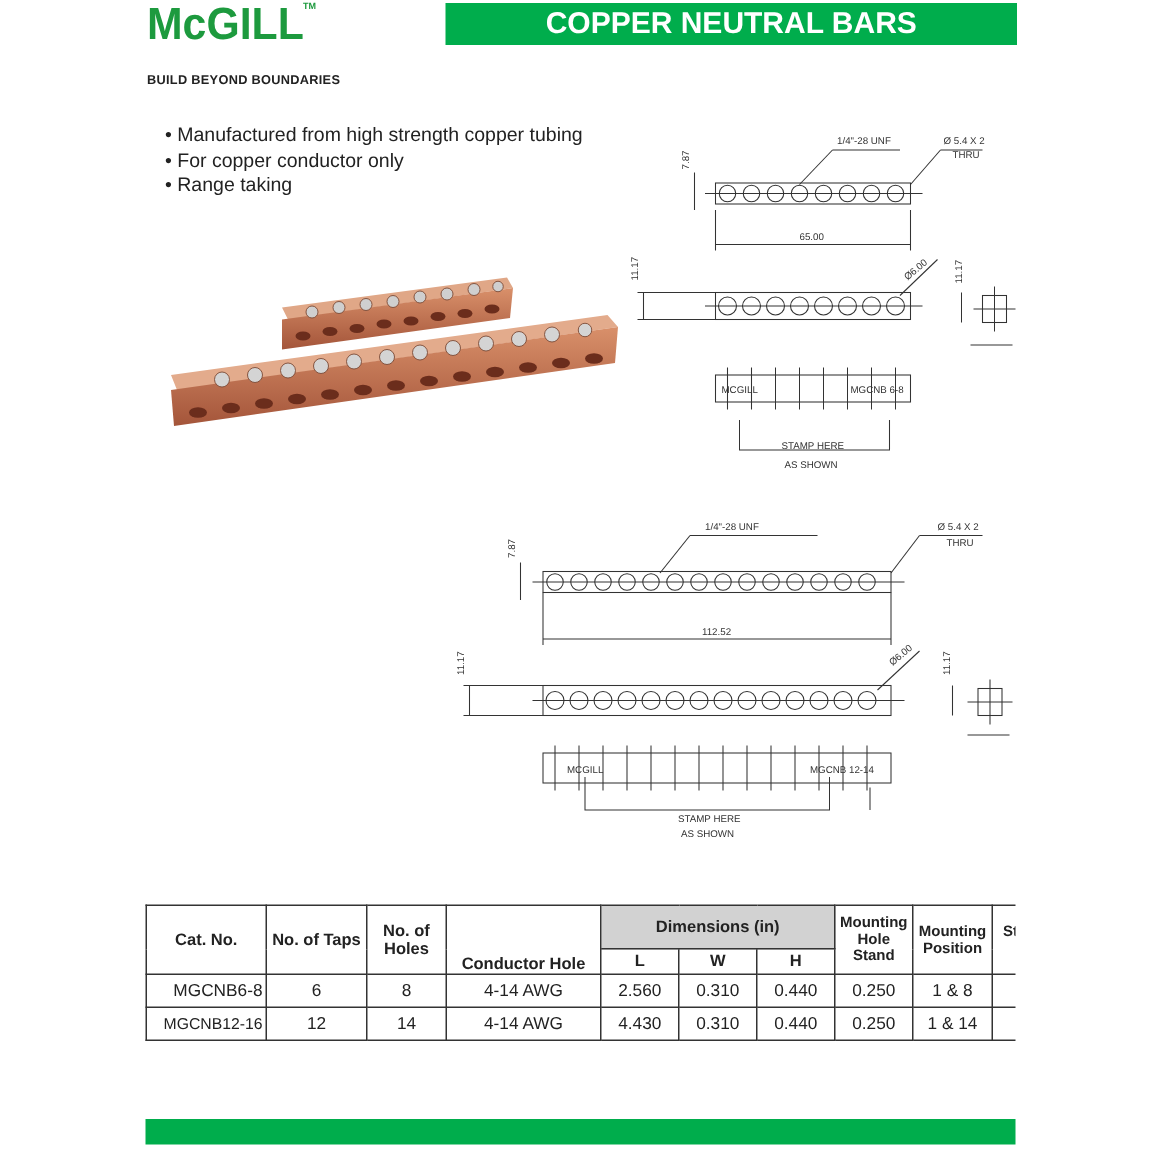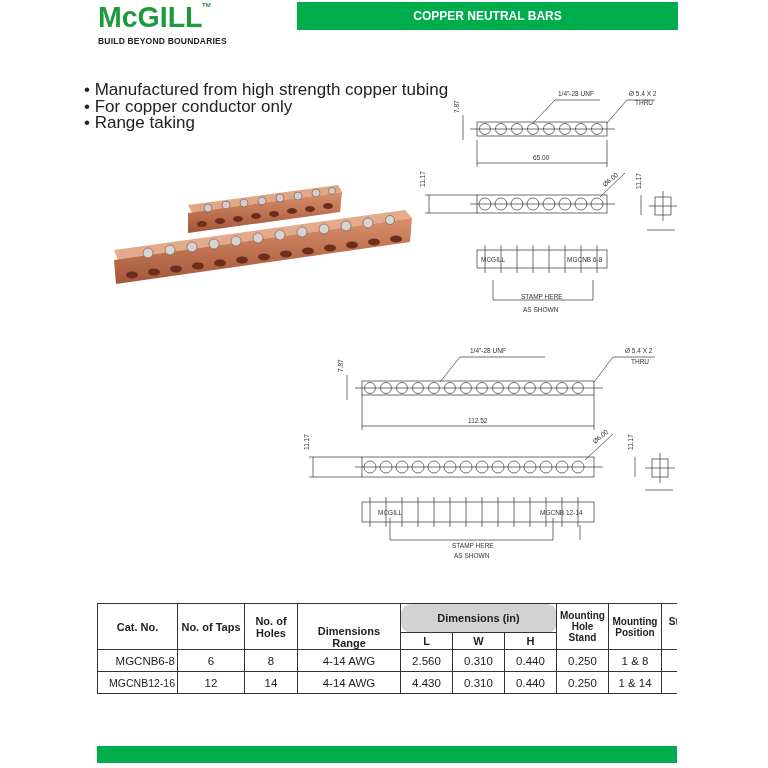--- a/index.html
+++ b/index.html
@@ -1,32 +1,32 @@
 <!DOCTYPE html>
 <html><head>
 <meta charset="utf-8">
 <style>
   html, body { margin:0; padding:0; background:#fff; }
   body { width:768px; height:768px; position:relative; overflow:hidden; font-family:"Liberation Sans", sans-serif; color:#222; }
   .abs { position:absolute; }
   .logo { left:98px; top:2px; }
   .logo-main { font-family:"Liberation Sans", sans-serif; font-weight:bold; font-size:30px; color:#1d9a3e; letter-spacing:0px; line-height:30px; transform:scaleX(0.95); transform-origin:left; }
   .logo-tm { position:absolute; left:104px; top:0px; font-size:6px; color:#1d9a3e; font-weight:bold; }
-  .logo-tag { font-size:8.5px; font-weight:bold; color:#222; letter-spacing:0.2px; margin-top:4px; }
-  .title-bar { left:297px; top:2px; width:381px; height:28px; background:#00ad4c; color:#fff; font-weight:bold; font-size:12px; display:flex; align-items:center; justify-content:center; }
-  .bullets { left:84px; top:82px; font-size:17px; line-height:16.5px; color:#222; }
+  .logo-tag { font-size:8.5px; font-weight:bold; color:#222; letter-spacing:0.2px; margin-top:16px; }
+  .title-bar { left:297px; top:2px; width:381px; height:28px; background:#00ad4c; color:#fff; font-weight:bold; font-size:20px; display:flex; align-items:center; justify-content:center; }
+  .bullets { left:110px; top:82px; font-size:13px; line-height:16.5px; color:#222; }
   .bullets div::before { content:"\2022\00a0"; }
   .photo { left:100px; top:180px; }
   .drawing { font-size:6.5px; color:#333; }
   table.spec { position:absolute; left:97px; top:603px; border-collapse:collapse; font-size:11.5px; }
   table.spec td { border:1px solid #333; text-align:center; padding:0 2px; height:21px; }
   table.spec tr.h1 td { height:28px; }
   table.spec tr.h2 td { height:16px; }
   table.spec .hdr { font-weight:bold; font-size:11px; }
-  table.spec .gray { background:#d2d2d2;border-radius:10px; }
+  table.spec .gray { background:#d2d2d2; }
   table.spec .left { text-align:right; }
   .clip { position:absolute; left:677px; top:600px; width:91px; height:100px; background:#fff; }
   .footer-bar { left:97px; top:746px; width:580px; height:17px; background:#00ad4c; }
 </style>
 </head>
 <body>
 
 <div class="abs logo">
   <div class="logo-main">McGILL</div>
   <span class="logo-tm">TM</span>
@@ -268,21 +268,21 @@
     <text x="159" y="218">AS SHOWN</text>
   </g>
 </svg>
 
 <table class="spec">
   <tbody>
       <tr class="h1">
     <td class="hdr" rowspan="2" style="width:75px">Cat. No.</td>
     <td class="hdr" rowspan="2" style="width:62px">No. of Taps</td>
     <td class="hdr" rowspan="2" style="width:48px">No. of Holes</td>
-    <td class="hdr" rowspan="2" style="width:98px;vertical-align:bottom">Dimensions Range</td>
+    <td class="hdr" rowspan="2" style="width:98px;vertical-align:bottom">Conductor Hole</td>
     <td class="hdr gray" colspan="3" style="vertical-align:middle">Dimensions (in)</td>
     <td class="hdr" rowspan="2" style="width:47px;font-size:10px">Mounting Hole Stand</td>
     <td class="hdr" rowspan="2" style="width:48px;font-size:10px">Mounting Position</td>
     <td class="hdr" rowspan="2" style="width:40px;font-size:10px">Stand. Pk</td>
   </tr>
   <tr class="h2">
     <td class="hdr" style="width:47px">L</td>
     <td class="hdr" style="width:47px">W</td>
     <td class="hdr" style="width:47px">H</td>
   </tr>

